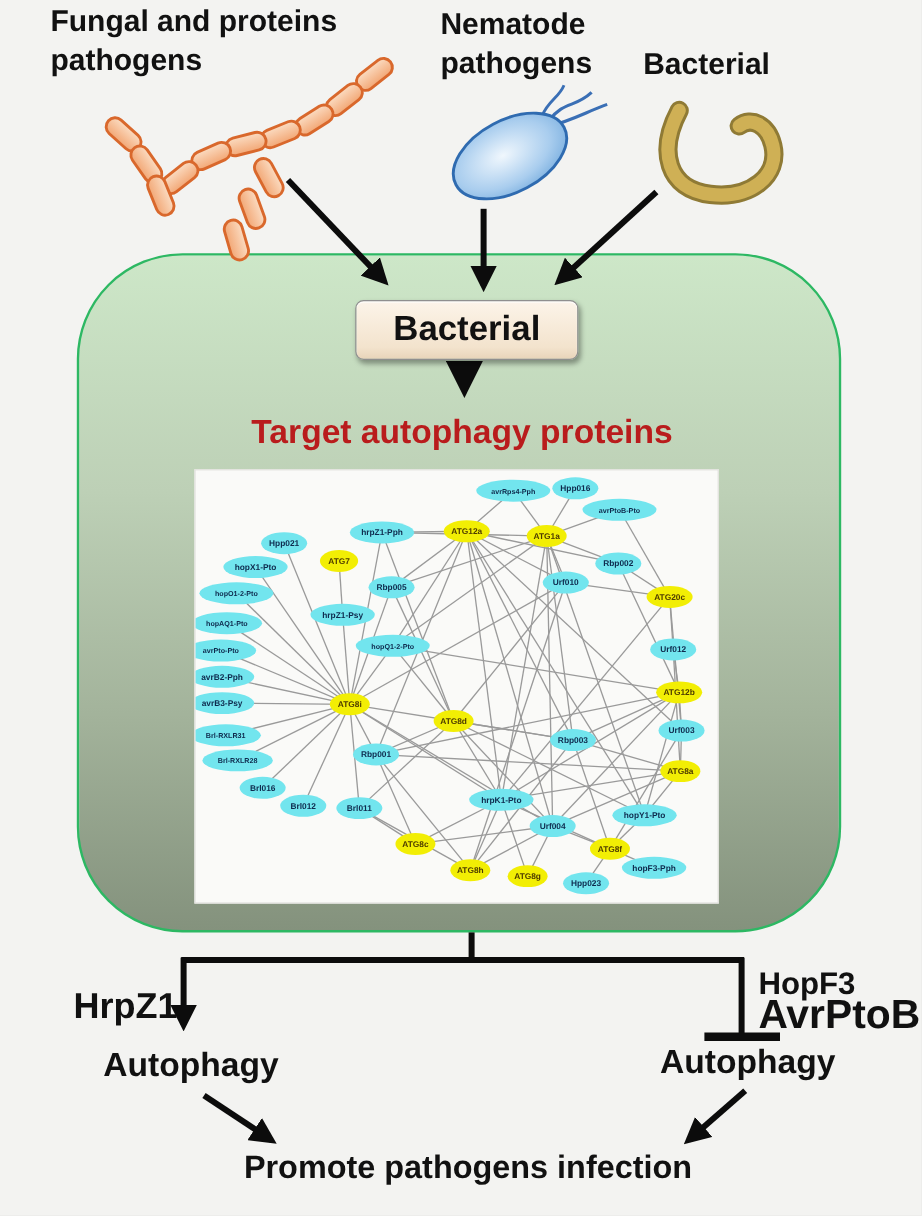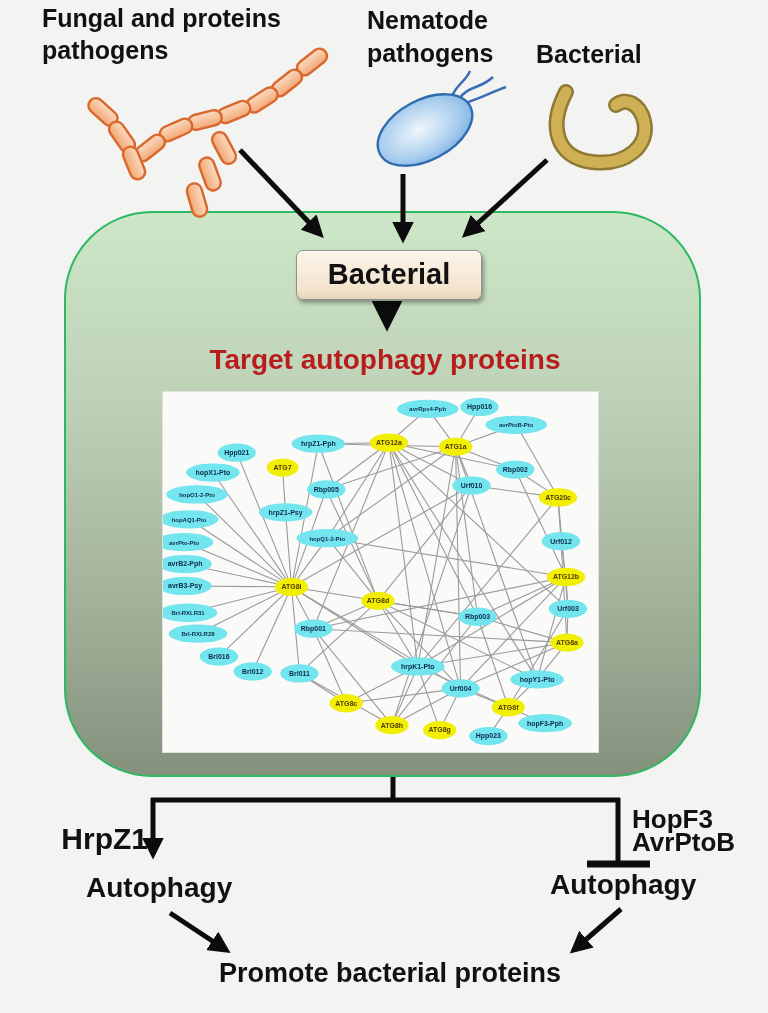--- a/index.html
+++ b/index.html
@@ -19,21 +19,21 @@
     box-shadow:2px 3px 4px rgba(0,0,0,0.35), inset 0 1px 1px #ffffff;
     text-align:center;line-height:46px;font-size:29px;font-weight:bold;color:#111;}
   .target{position:absolute;left:140px;top:344px;width:490px;z-index:7;
     text-align:center;font-size:28px;font-weight:bold;color:#b91c1c;}
   .net-panel{position:absolute;left:162px;top:391px;width:437px;height:362px;z-index:3;
     background:#fafaf8;border:1px solid #e0e0dc;box-sizing:border-box;}
   .net-panel svg{display:block;width:100%;height:100%;}
   .overlay{position:absolute;left:0;top:0;width:768px;height:1013px;z-index:5;pointer-events:none;}
   .hrpz1{left:58px;top:822px;width:90px;text-align:right;font-size:30px;}
   .hopf3{left:632px;top:794px;font-size:26px;margin-top:10px;}
-  .avrptob{left:632px;top:827px;font-size:26px;}
+  .avrptob{left:632px;top:827px;font-size:34px;}
   .autophagy-l{left:86px;top:872px;font-size:28px;}
   .autophagy-r{left:550px;top:869px;font-size:28px;}
   .outcome{left:180px;top:958px;width:420px;text-align:center;font-size:27px;}
 </style>
 </head>
 <body>
 
 <div class="canvas">
 
   <div class="lbl fungal">
@@ -383,15 +383,15 @@
       <path d="M170,913 L226,950" marker-end="url(#ah)"></path>
       <path d="M621,909 L574,950" marker-end="url(#ah)"></path>
     </g>
   </svg>
 
   <div class="lbl hrpz1">HrpZ1</div>
   <div class="lbl hopf3">HopF3</div>
   <div class="lbl avrptob">AvrPtoB</div>
   <div class="lbl autophagy-l">Autophagy</div>
   <div class="lbl autophagy-r">Autophagy</div>
-  <div class="lbl outcome">Promote bacterial proteins</div>
+  <div class="lbl outcome">Promote pathogens infection</div>
 
 </div>
 
 </body></html>

